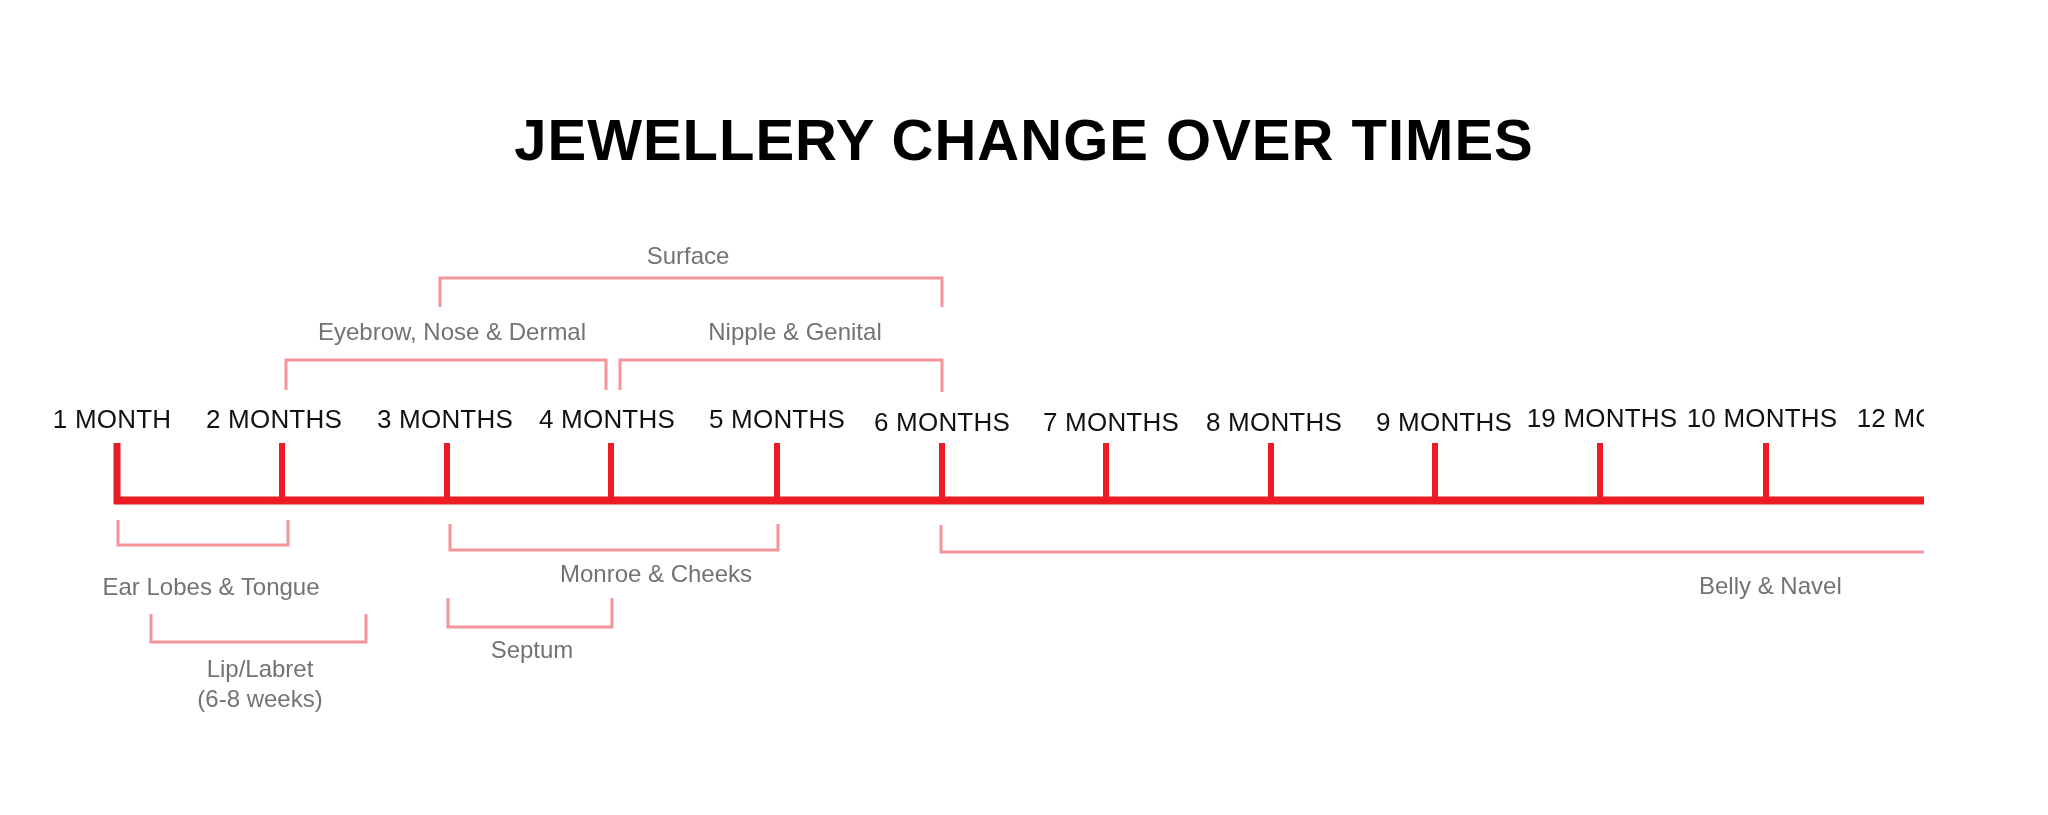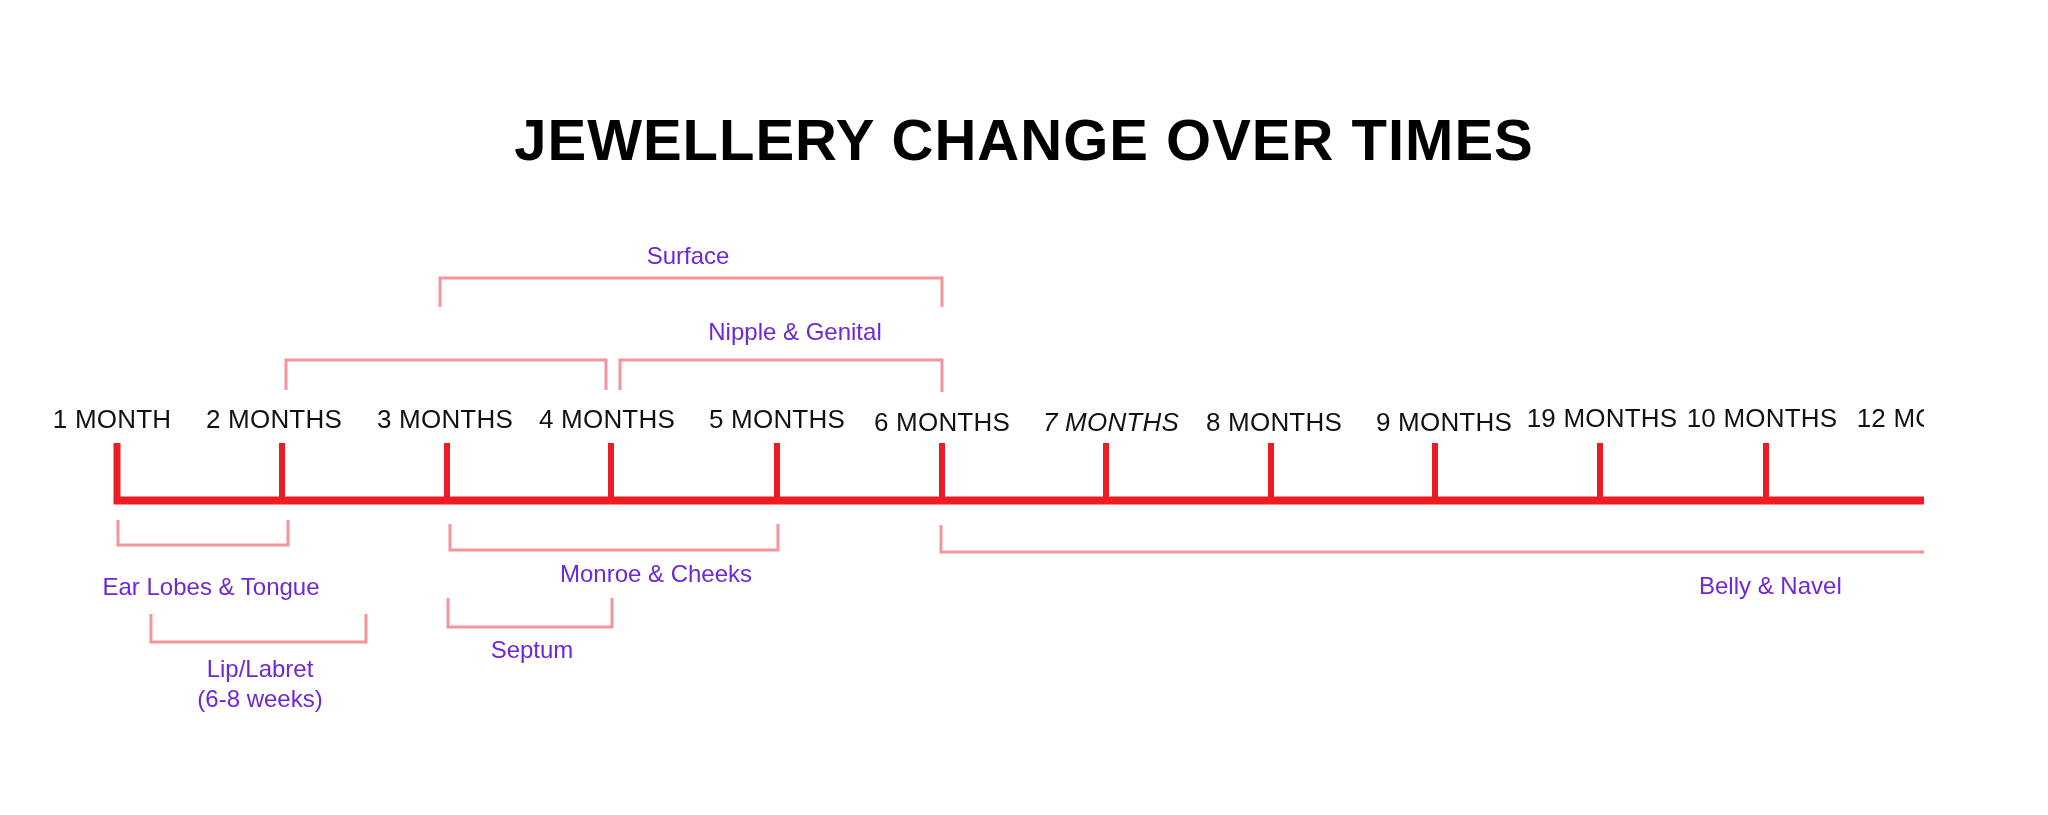--- a/index.html
+++ b/index.html
@@ -32,21 +32,21 @@
     white-space: nowrap;
     transform: translateX(-50%);
     color: #111111;
     letter-spacing: 0.2px;
   }
   .label {
     position: absolute;
     font-size: 24px;
     line-height: 28px;
     white-space: nowrap;
-    color: #6d28d9;
+    color: #737373;
   }
   .label.center { transform: translateX(-50%); text-align: center; }
 </style>
 </head>
 <body>
 
 <div id="canvas">
 
   <div class="title">JEWELLERY CHANGE OVER TIMES</div>
 
@@ -82,28 +82,29 @@
       <polyline points="941,525 941,552 1932,552 1932,525"></polyline>
     </g>
   </svg>
 
   <div class="month" style="left:112px; top:407px;">1 MONTH</div>
   <div class="month" style="left:274px; top:407px;">2 MONTHS</div>
   <div class="month" style="left:445px; top:407px;">3 MONTHS</div>
   <div class="month" style="left:607px; top:407px;">4 MONTHS</div>
   <div class="month" style="left:777px; top:407px;">5 MONTHS</div>
   <div class="month" style="left:942px; top:410px;">6 MONTHS</div>
-  <div class="month" style="left:1111px; top:410px;font-style:italic;">7 MONTHS</div>
+  <div class="month" style="left:1111px; top:410px;">7 MONTHS</div>
   <div class="month" style="left:1274px; top:410px;">8 MONTHS</div>
   <div class="month" style="left:1444px; top:410px;">9 MONTHS</div>
   <div class="month" style="left:1602px; top:406px;">19 MONTHS</div>
   <div class="month" style="left:1762px; top:406px;">10 MONTHS</div>
   <div class="month" style="left:1932px; top:406px;">12 MONTHS</div>
 
   <div class="label center" style="left:688px; top:242px;">Surface</div>
+  <div class="label center" style="left:452px; top:318px;">Eyebrow, Nose &amp; Dermal</div>
   <div class="label center" style="left:795px; top:318px;text-align:right;">Nipple &amp; Genital</div>
 
   <div class="label center" style="left:211px; top:573px;">Ear Lobes &amp; Tongue</div>
   <div class="label center" style="left:260px; top:655px;">Lip/Labret</div>
   <div class="label center" style="left:260px; top:685px;">(6-8 weeks)</div>
   <div class="label center" style="left:610px; top:560px;margin-left:46px;">Monroe &amp; Cheeks</div>
   <div class="label center" style="left:532px; top:636px;">Septum</div>
   <div class="label" style="left:1699px; top:572px;">Belly &amp; Navel</div>
 
 </div>

